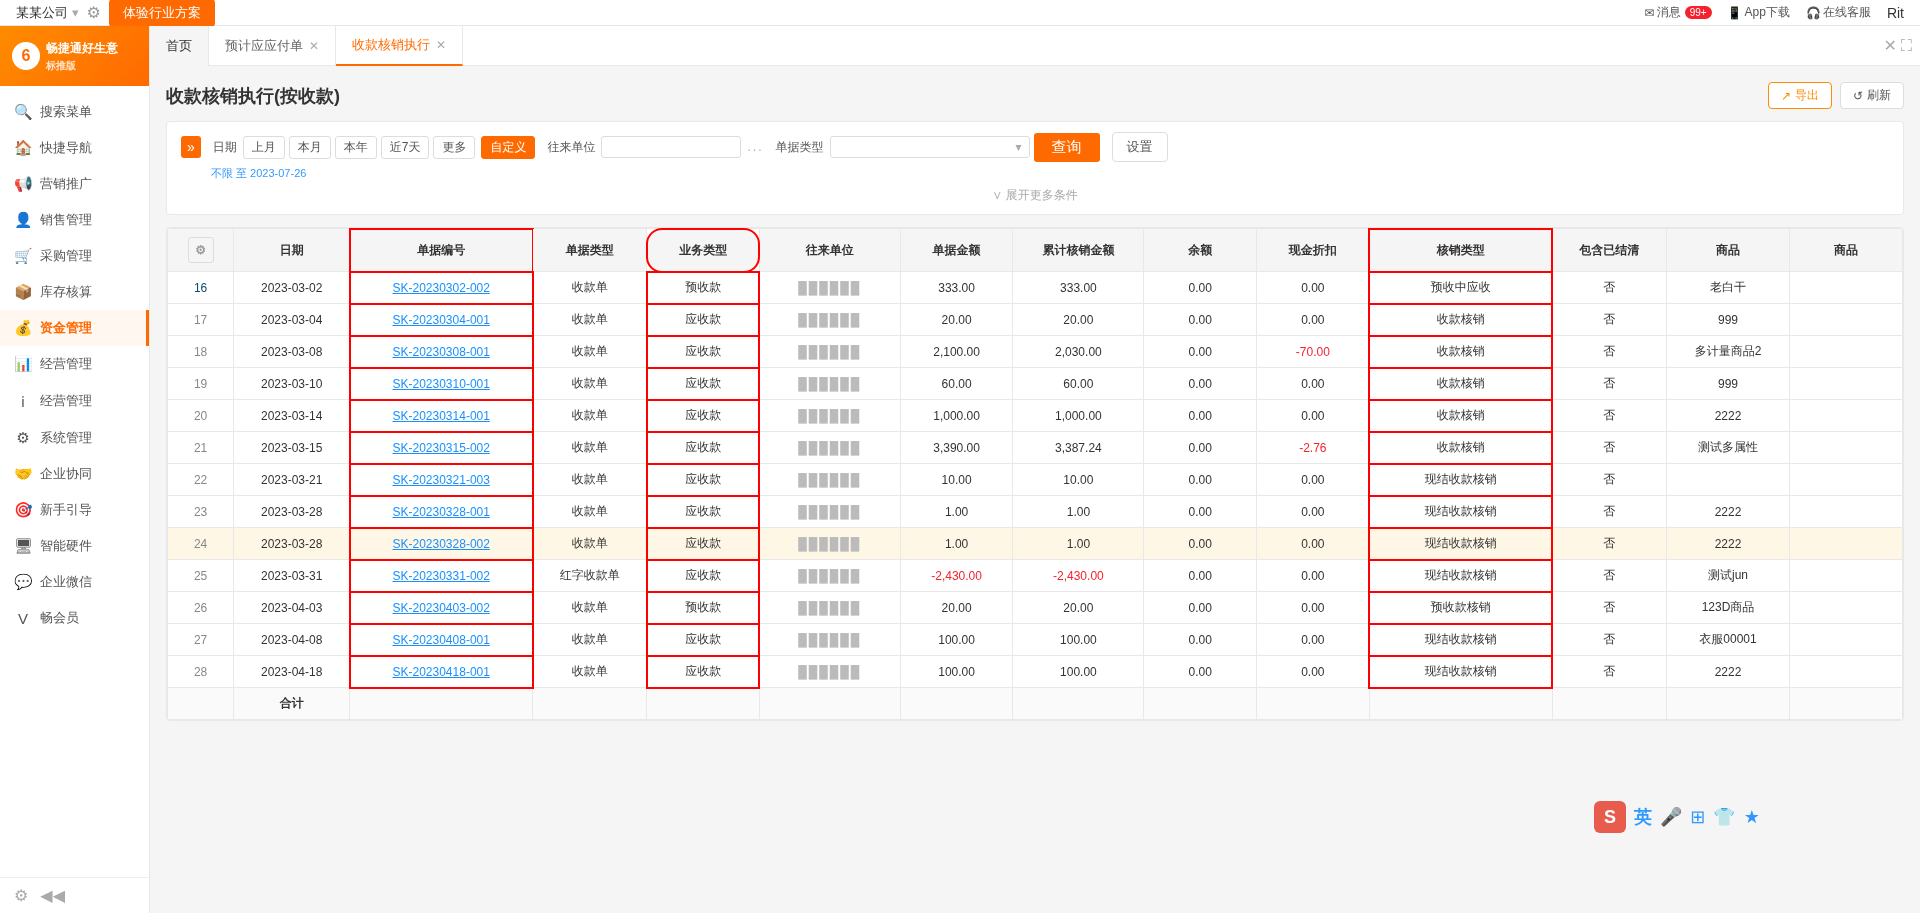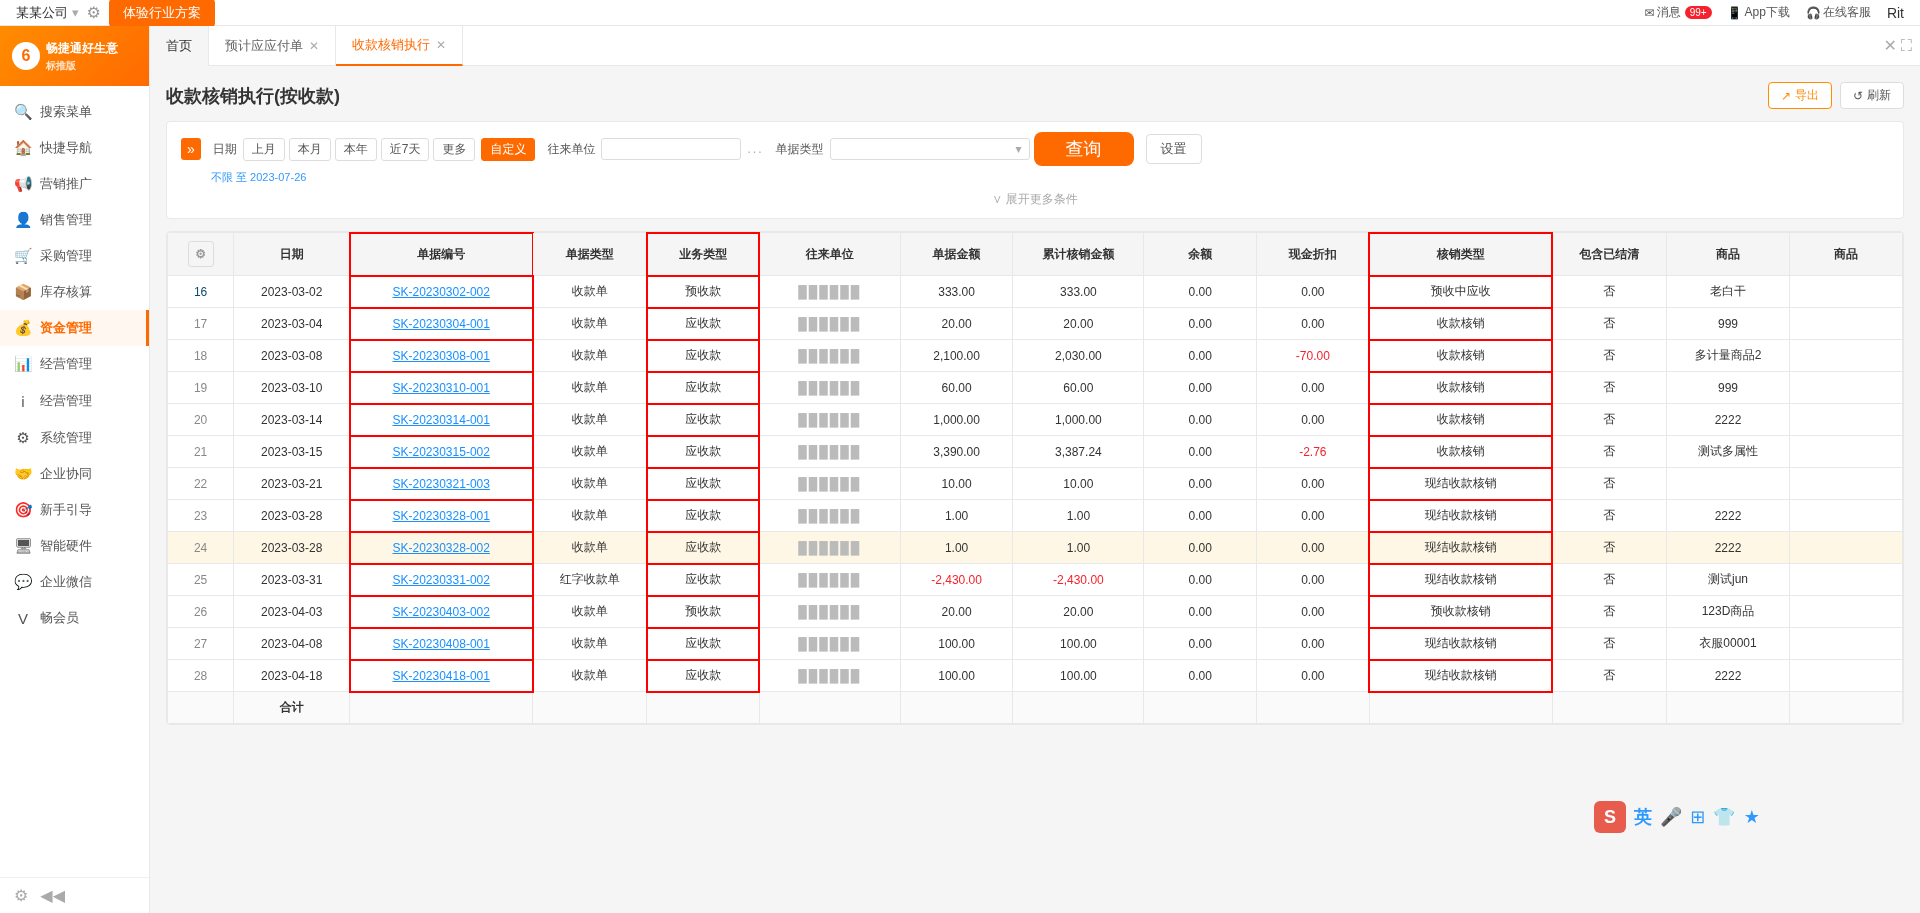--- a/index.html
+++ b/index.html
@@ -54,21 +54,21 @@
     .filter-row { display: flex; align-items: center; gap: 12px; flex-wrap: wrap; }
     .filter-item { display: flex; align-items: center; gap: 6px; font-size: 12px; color: #555; }
     .filter-label { color: #555; white-space: nowrap; }
     .filter-date-btns { display: flex; gap: 4px; }
     .filter-date-btn { padding: 2px 8px; border: 1px solid #ddd; border-radius: 3px; cursor: pointer; color: #555; font-size: 12px; background: #fff; }
     .filter-date-btn.custom { background: #ff6a00; color: #fff; border-color: #ff6a00; }
     .filter-date-range { color: #3399ff; font-size: 11px; }
     .filter-input { border: 1px solid #ddd; border-radius: 3px; padding: 3px 8px; font-size: 12px; width: 160px; }
     .filter-dots { color: #aaa; letter-spacing: 2px; }
     .filter-select { border: 1px solid #ddd; border-radius: 3px; padding: 3px 8px; font-size: 12px; min-width: 120px; }
-    .btn-query { background: #ff6a00; color: #fff; border: none; border-radius: 8px; padding: 5px 32px; cursor: pointer; font-size: 18px; }
+    .btn-query { background: #ff6a00; color: #fff; border: none; border-radius: 3px; padding: 5px 18px; cursor: pointer; font-size: 15px; }
     .btn-settings { border: 1px solid #ddd; color: #555; background: #fff; border-radius: 4px; padding: 5px 14px; cursor: pointer; font-size: 13px; }
     .expand-bar { text-align: center; margin-top: 6px; }
     .expand-btn { color: #aaa; font-size: 12px; cursor: pointer; }
 
     
     .table-container { background: #fff; border: 1px solid #e8e8e8; border-radius: 4px; overflow: auto; position: relative; }
     table { width: 100%; border-collapse: collapse; font-size: 12px; }
     thead tr { background: #f5f5f5; }
     th { border: 1px solid #e8e8e8; padding: 8px 10px; text-align: center; font-weight: 600; color: #333; white-space: nowrap; position: sticky; top: 0; background: #f5f5f5; z-index: 1; }
     td { border: 1px solid #e8e8e8; padding: 7px 10px; text-align: center; color: #333; white-space: nowrap; }
@@ -279,21 +279,21 @@
       </div>
 
       <div class="table-container">
         <table id="data-table">
           <thead>
             <tr>
                 <th style="min-width: 40px;"><span class="table-gear">⚙</span></th>
                 <th style="min-width: 80px;">日期</th>
                 <th style="min-width: 130px; outline: red solid 2px; outline-offset: -1px;">单据编号</th>
                 <th style="min-width: 80px;">单据类型</th>
-                <th style="min-width: 80px; outline: red solid 2px; outline-offset: -1px;">业务类型</th>
+                <th style="min-width: 80px; outline: red solid 2px; outline-offset: -1px; border-radius: 15px;">业务类型</th>
                 <th style="min-width: 100px;">往来单位</th>
                 <th style="min-width: 80px;">单据金额</th>
                 <th style="min-width: 80px;">累计核销金额</th>
                 <th style="min-width: 80px;">余额</th>
                 <th style="min-width: 80px;">现金折扣</th>
                 <th style="min-width: 130px; outline: red solid 2px; outline-offset: -1px;">核销类型</th>
                 <th style="min-width: 80px;">包含已结清</th>
                 <th style="min-width: 80px;">商品</th>
                 <th style="min-width: 80px;">商品</th>
               </tr>

